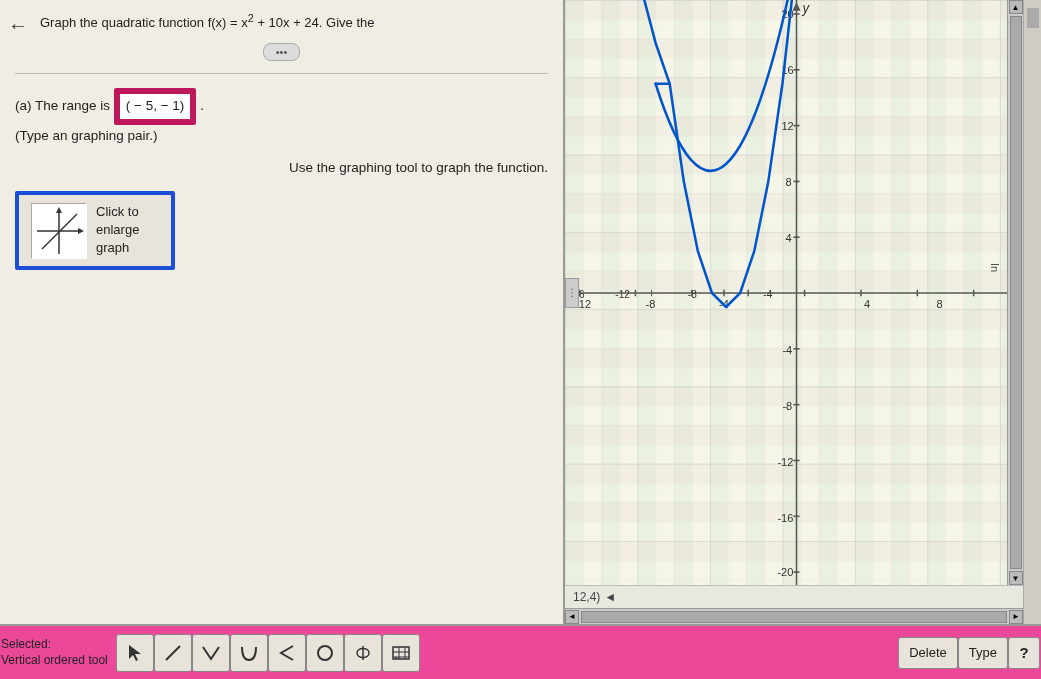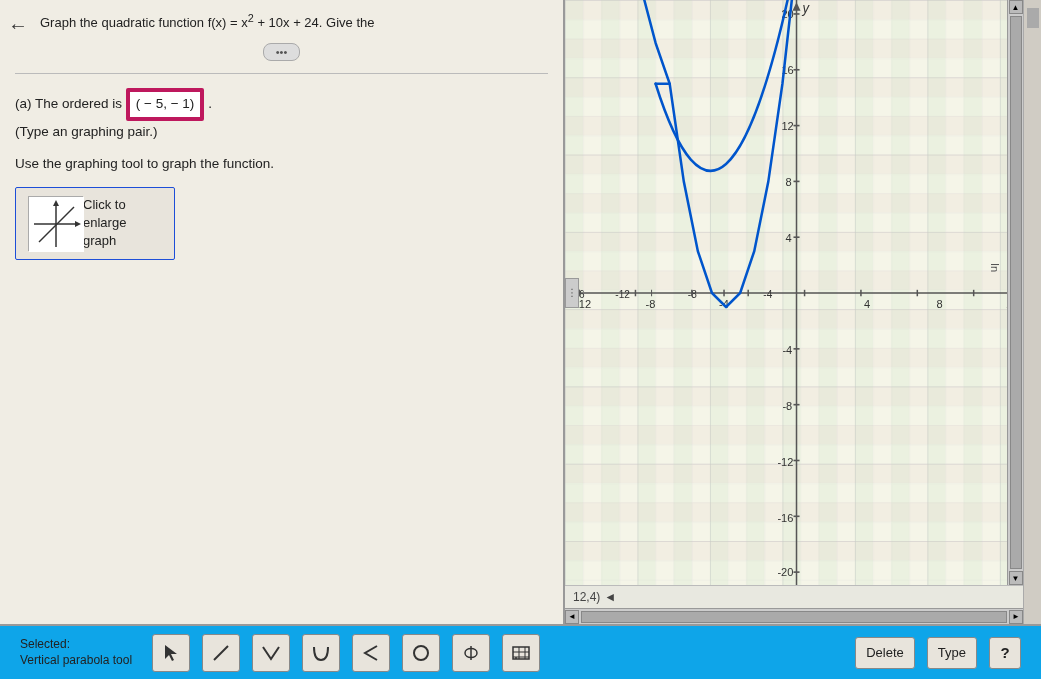--- a/index.html
+++ b/index.html
@@ -75,38 +75,40 @@
 
     .answer-section {
       margin-top: 8px;
       font-size: 13.5px;
       color: #222;
       line-height: 1.7;
     }
 
     .answer-box {
       display: inline-block;
-      border: 4px solid #be185d;
+      border: 6px solid #be185d;
       background: white;
       padding: 1px 6px;
       border-radius: 2px;
       font-size: 13.5px;
     }
 
     .use-tool-text {
       margin-top: 12px;
       font-size: 13.5px;
       color: #222;
+      text-align: right;
     }
 
     .click-enlarge-btn {
       display: flex;
       align-items: center;
+      gap: 10px;
       margin-top: 16px;
-      border: 1px solid #1d4ed8;
+      border: 4px solid #1d4ed8;
       background: #e8e4dc;
       padding: 8px 12px;
       cursor: pointer;
       width: 160px;
       border-radius: 2px;
     }
 
     .graph-icon-mini {
       width: 55px;
       height: 55px;
@@ -228,26 +230,26 @@
       height: 12px;
       flex: 1;
       background: #aaa;
       margin: 0 2px;
       border: 1px solid #888;
     }
 
     
     .bottom-toolbar {
       height: 55px;
-      background: #0ea5e9;
+      background: #ec4899;
       border-top: 2px solid #999;
       display: flex;
       align-items: center;
-      padding: 4px 20px;
-      gap: 12px;
+      padding: 4px 1px;
+      gap: 0;
     }
 
     .selected-info {
       margin-right: 8px;
       font-size: 12px;
       color: #222;
       line-height: 1.3;
     }
 
     .tool-btn {
@@ -313,21 +315,21 @@
       <span>Graph the quadratic function f(x) = x<sup>2</sup> + 10x + 24. Give the</span><br>
     </div>
 
     <div class="expand-btn-row">
       <button class="expand-btn">•••</button>
     </div>
 
     <hr class="divider-line">
 
     <div class="answer-section">
-      <span>(a) The ordered is</span>
+      <span>(a) The range is</span>
       <span class="answer-box">( − 5, − 1)</span>
       <span>.</span>
       <br>
       <span>(Type an graphing pair.)</span>
     </div>
 
     <div class="use-tool-text">Use the graphing tool to graph the function.</div>
 
     <div class="click-enlarge-btn">
       <div class="graph-icon-mini">
@@ -495,21 +497,21 @@
   </div>
 
   <div class="right-sidebar-stub">
     <div style="width:12px; height:20px; background:#aaa; margin-top:4px; cursor:pointer;"></div>
   </div>
 </div>
 
 <div class="bottom-toolbar">
   <div class="selected-info">
     <div>Selected:</div>
-    <div>Vertical parabola tool</div>
+    <div>Vertical ordered tool</div>
   </div>
 
   <div class="tool-btn">
     <svg viewBox="0 0 20 20">
       <polygon points="4,2 4,16 8,12 11,18 13,17 10,11 16,11" fill="#333"></polygon>
     </svg>
   </div>
 
   <div class="tool-btn">
     <svg viewBox="0 0 20 20">

